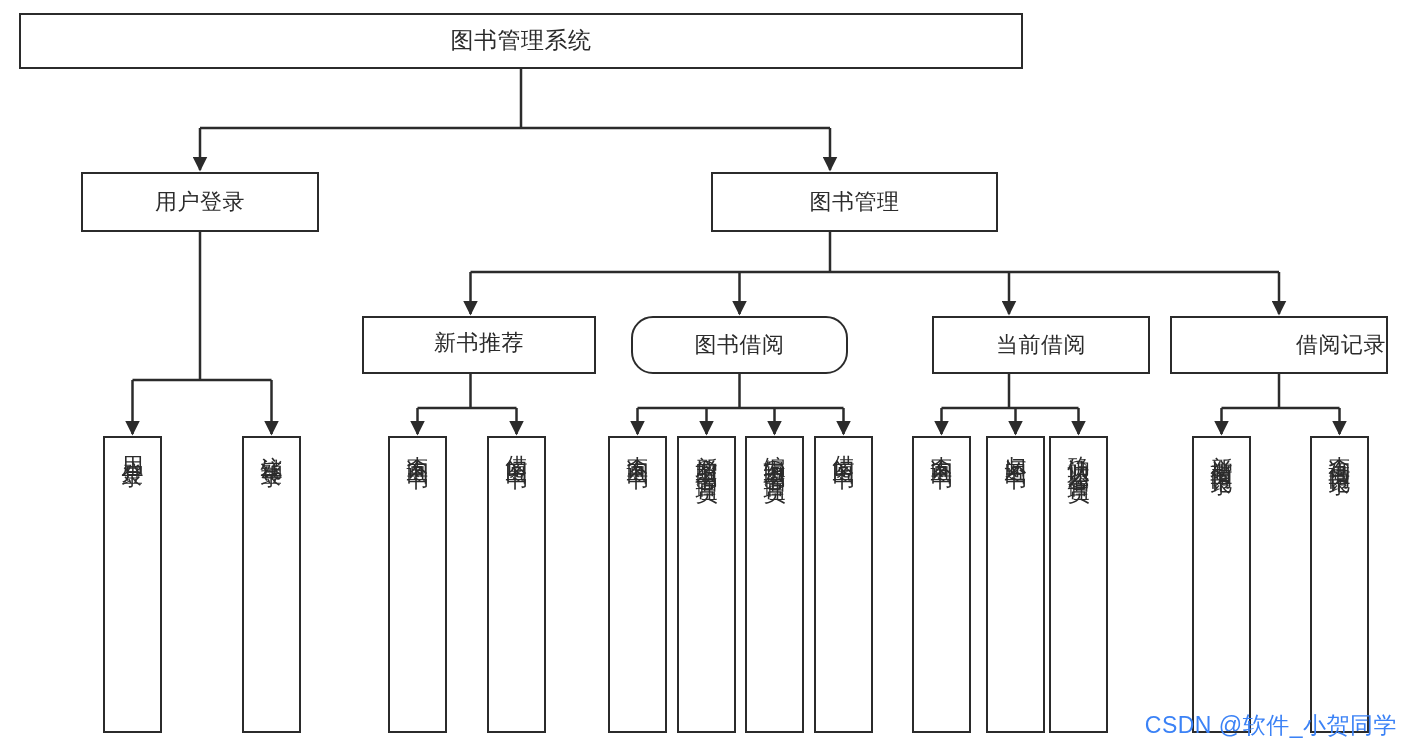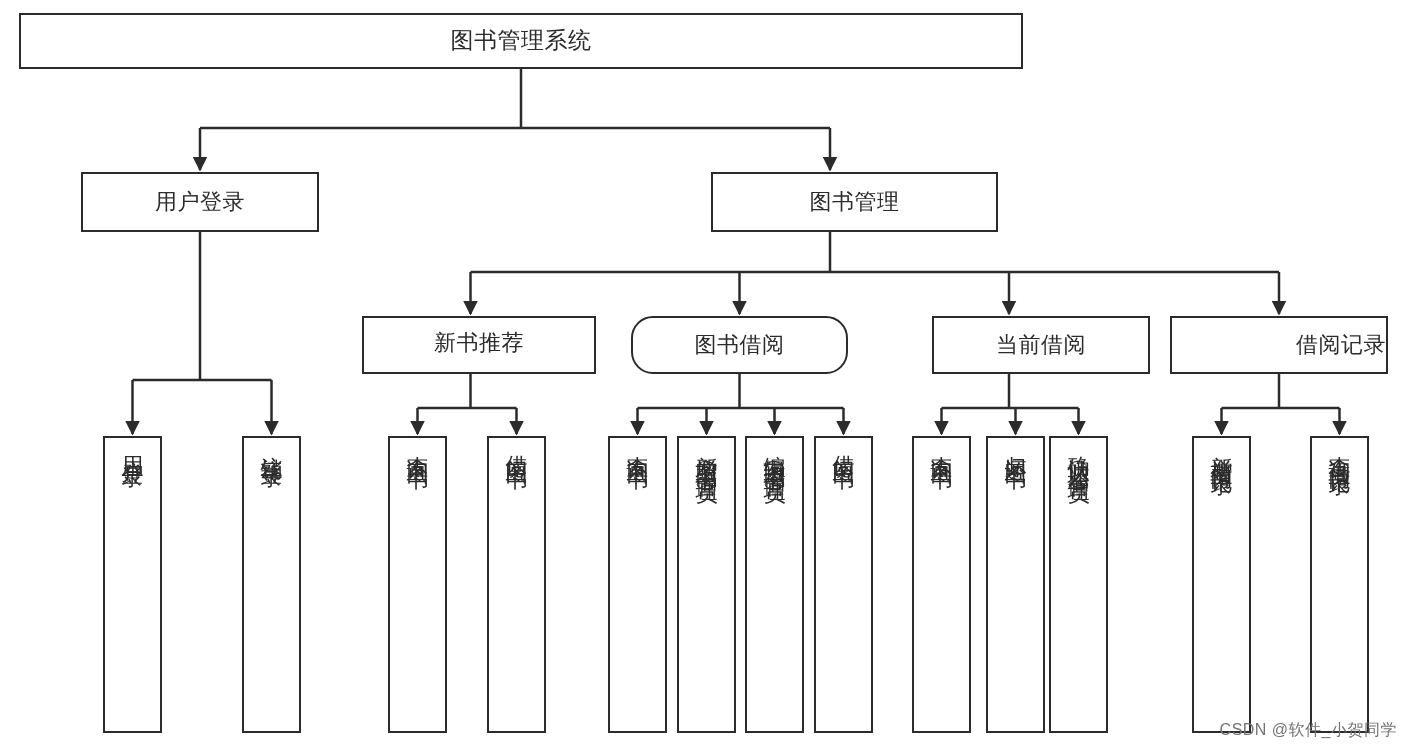--- a/index.html
+++ b/index.html
@@ -62,22 +62,22 @@
     font-size: 22px;
     line-height: 1.0;
     letter-spacing: 4px;
     margin: 0 auto;
     white-space: nowrap;
   }
   .watermark {
     position: absolute;
     right: 8px;
     bottom: 6px;
-    font-size: 16px;
-    color: #737373;
+    font-size: 23px;
+    color: #3b82f6;
     letter-spacing: 0.5px;
     z-index: 5;
     white-space: nowrap;
   }
 </style>
 </head>
 <body>
 
 <div id="canvas">
 

